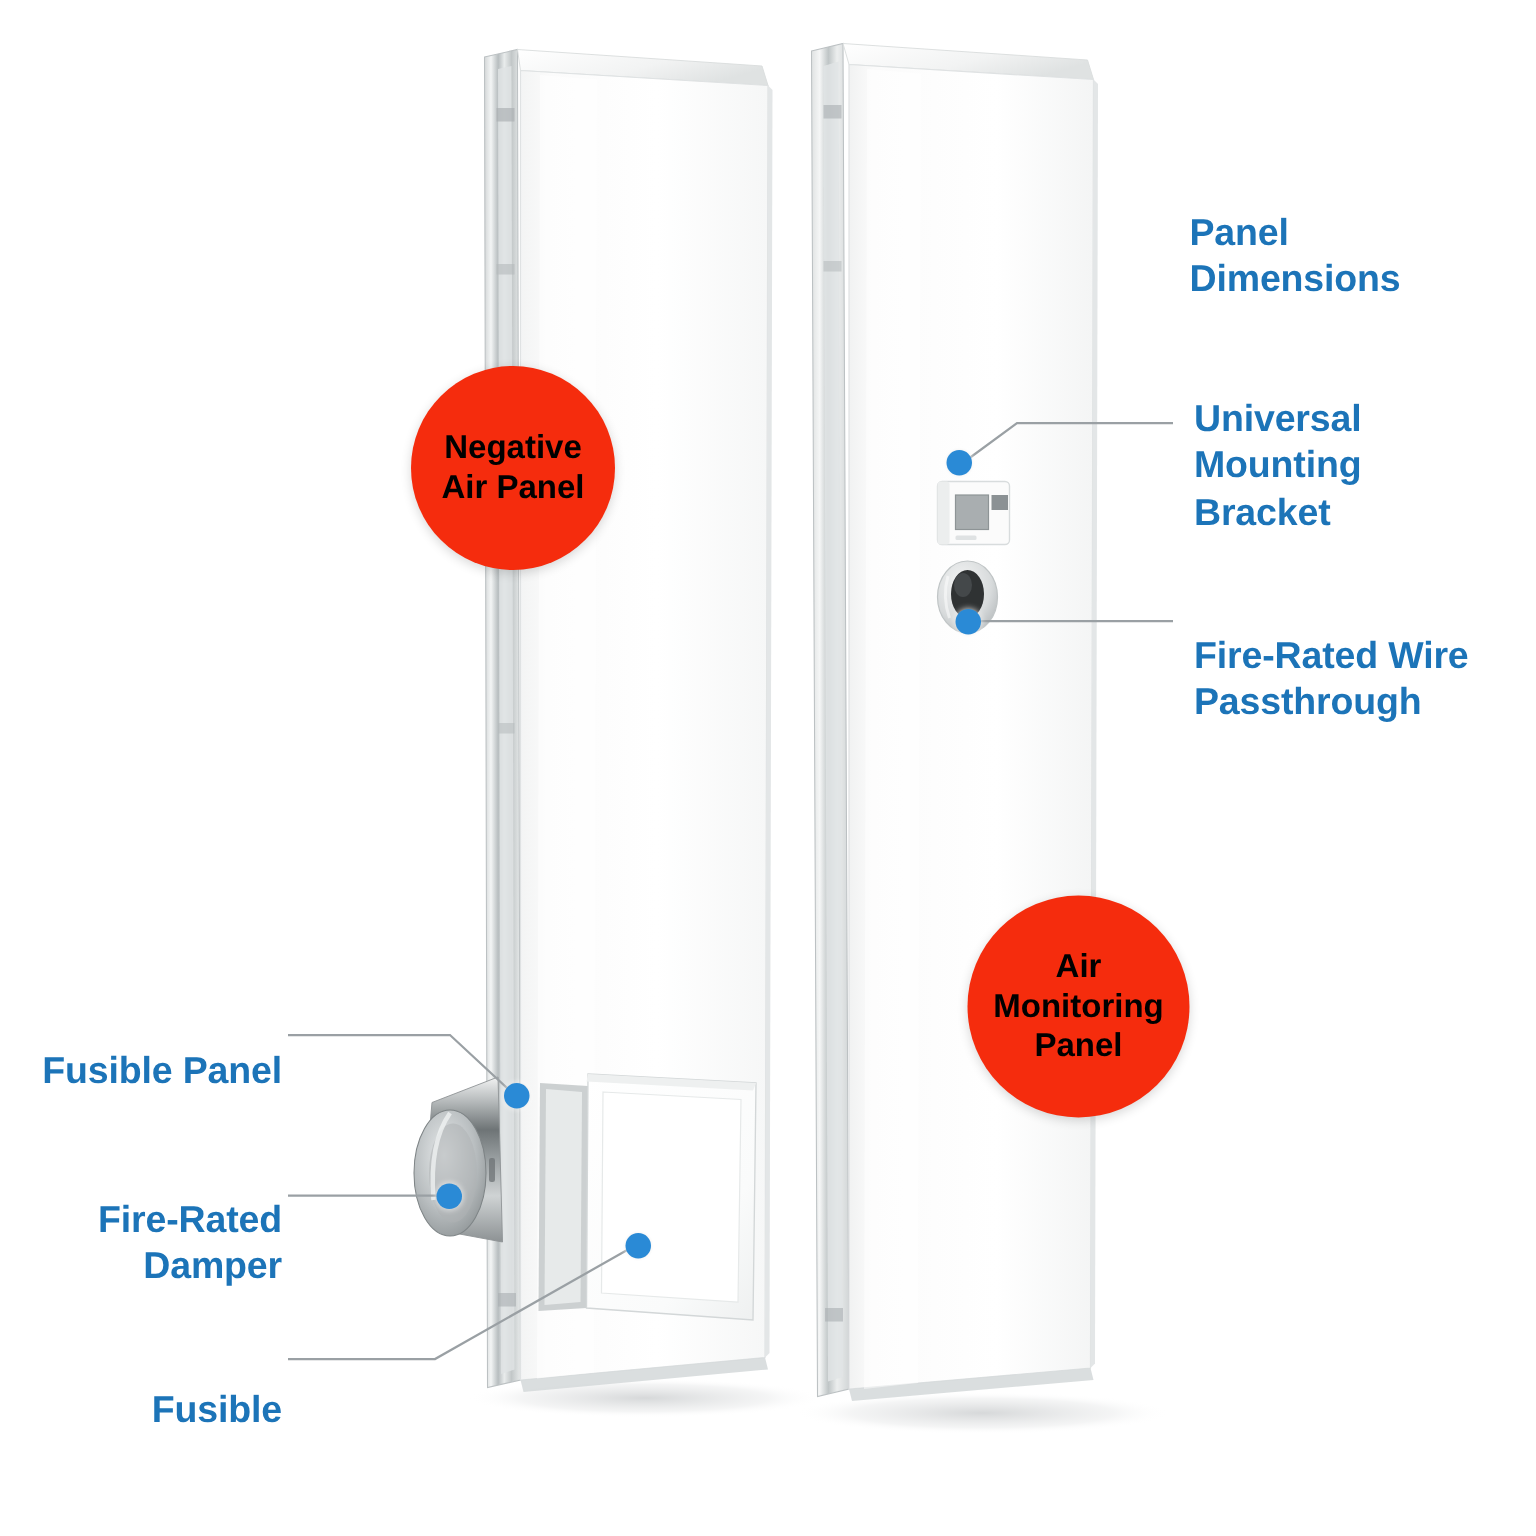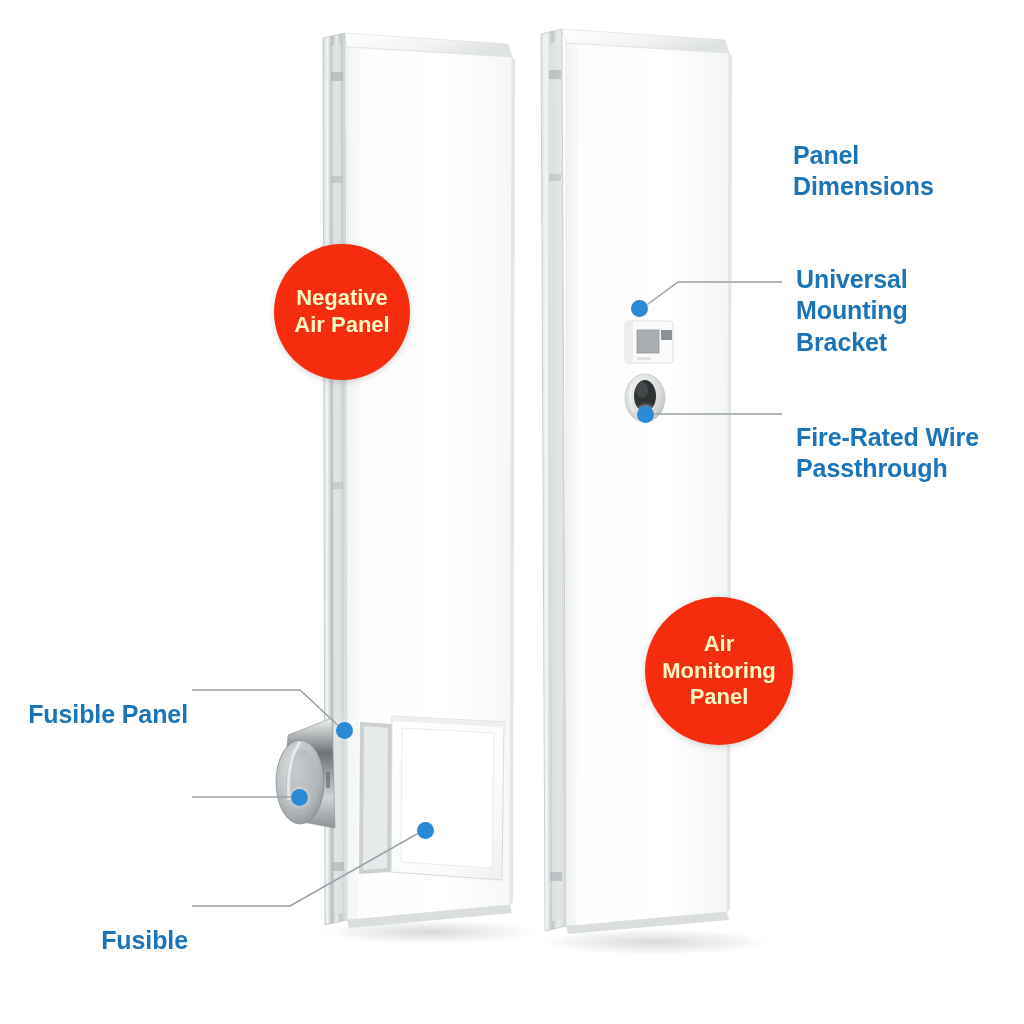--- a/index.html
+++ b/index.html
@@ -35,21 +35,21 @@
     white-space: pre-line;
   }
   .callout-label.left-side { text-align: right; }
   .callout-label.right-side { text-align: left; }
 
   
   .badge {
     position: absolute;
     border-radius: 50%;
     background: #f52c0d;
-    color: #fef9c3;
+    color: #000000;
     display: flex;
     align-items: center;
     justify-content: center;
     text-align: center;
     font-weight: bold;
     line-height: 1.22;
     white-space: pre-line;
     box-shadow: 0 2px 7px rgba(0,0,0,0.16);
   }
 
@@ -248,18 +248,22 @@
   <div class="callout-label right-side" style="left:796px; top:232px;">
     <span>Universal
 Mounting
 Bracket</span>
   </div>
 
   <div class="callout-label left-side" style="right:836px; top:667px;">
     <span>Fusible Panel</span>
   </div>
 
+  <div class="callout-label left-side" style="right:836px; top:766px;">
+    <span>Fire-Rated
+Damper</span>
+  </div>
 
   <div class="callout-label left-side" style="right:836px; top:893px;">
     <span>Fusible</span>
   </div>
 
 </div>
 
 </body></html>

